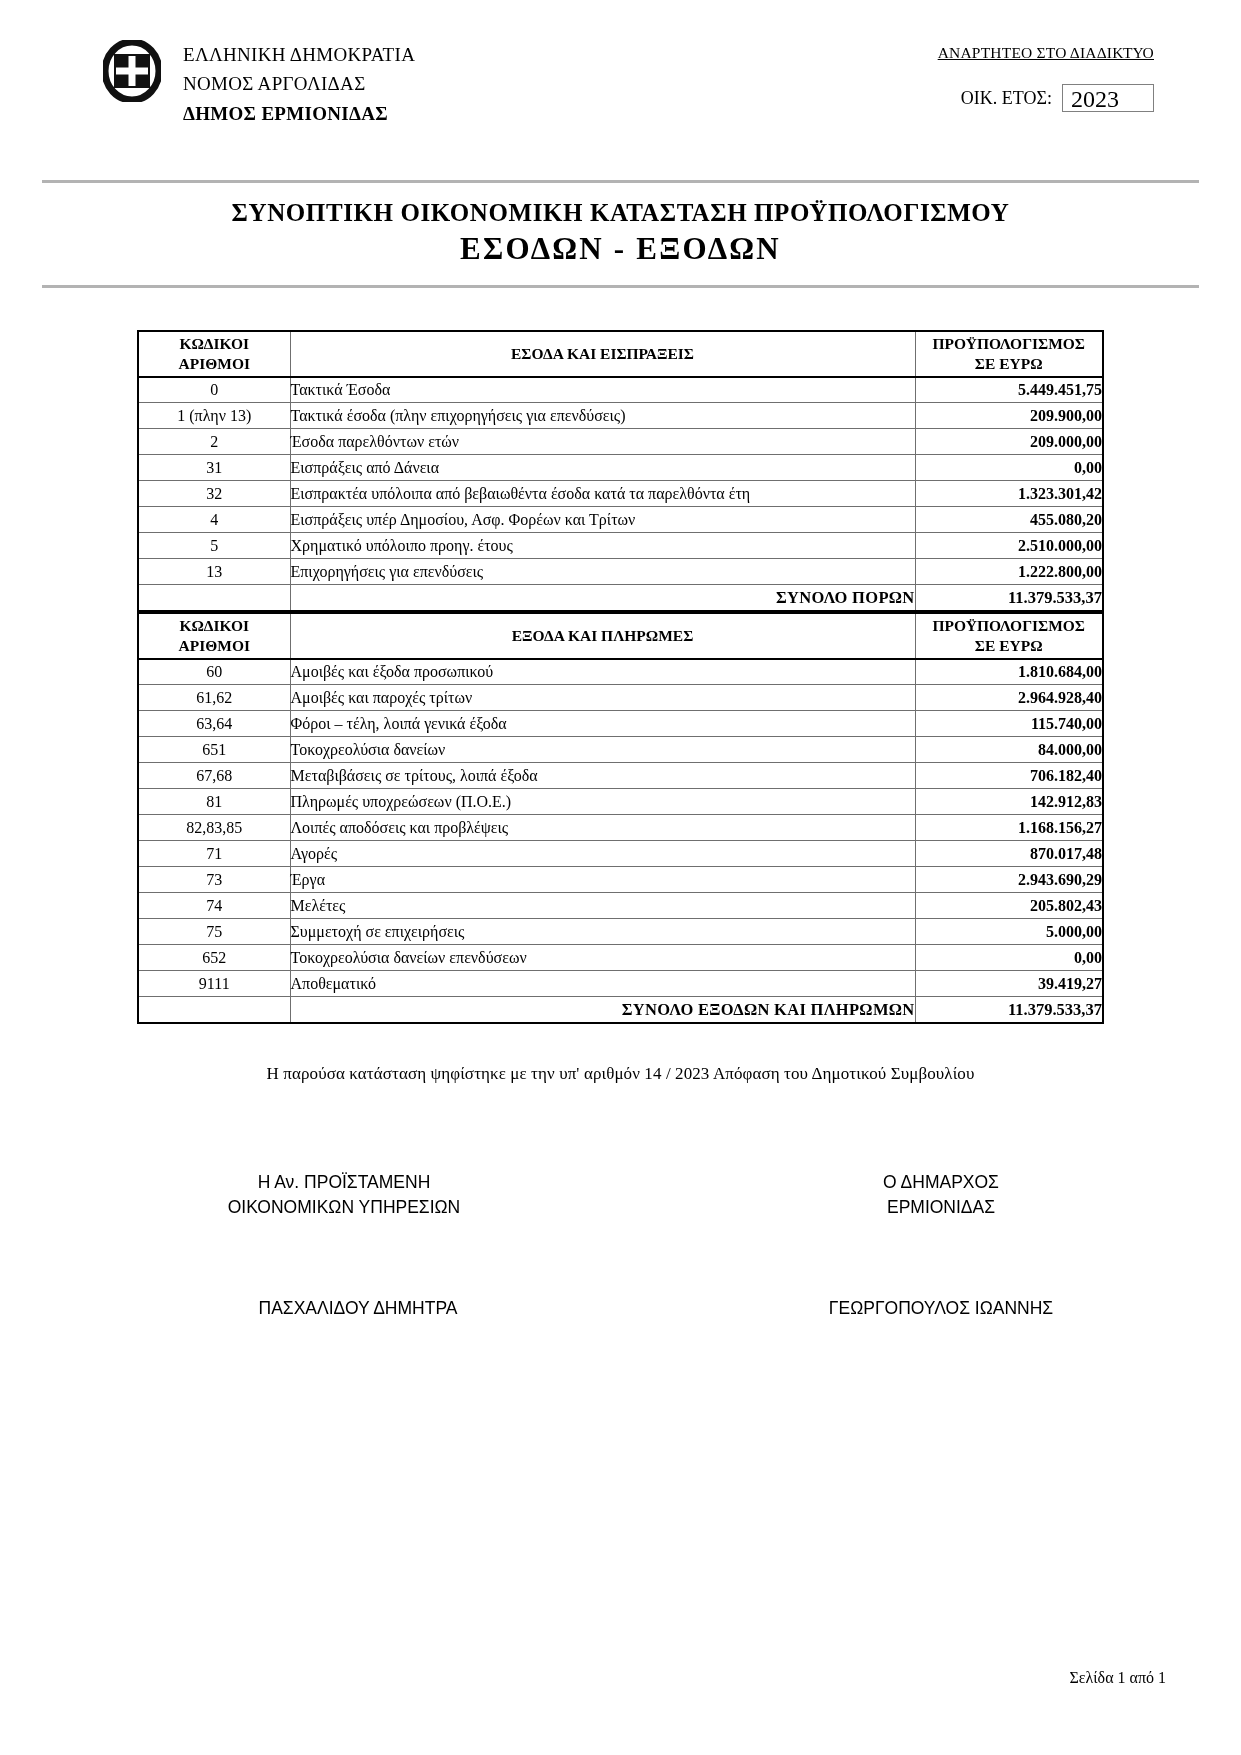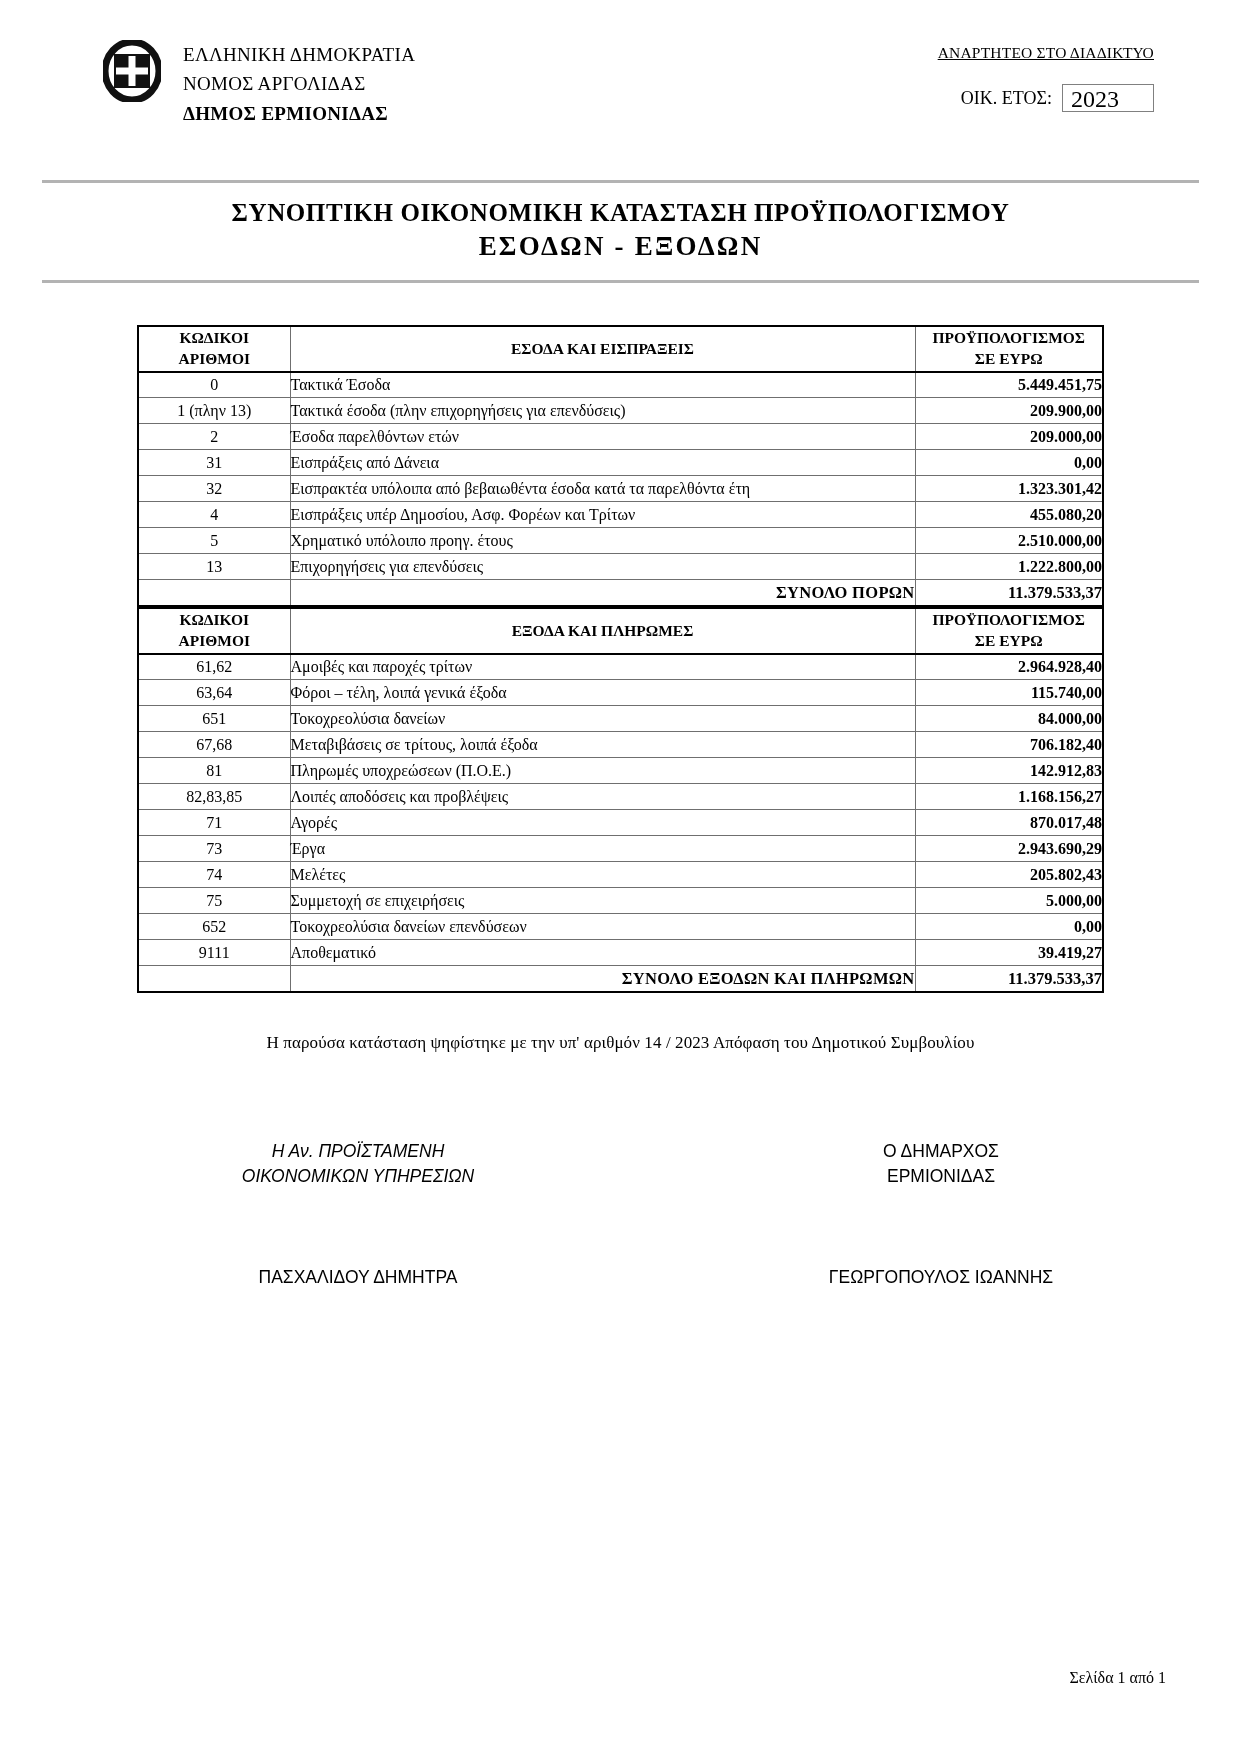--- a/index.html
+++ b/index.html
@@ -99,21 +99,21 @@
     text-align: center;
     padding: 14px 0 2px 0;
   }
   .title-main {
     font-size: 25px;
     font-weight: bold;
     letter-spacing: 0.6px;
     line-height: 1.28;
   }
   .title-sub {
-    font-size: 27px;
+    font-size: 31px;
     font-weight: bold;
     letter-spacing: 2.2px;
     line-height: 1.28;
   }
 
   
   .tbl {
     border-collapse: collapse;
     width: 965px;
     margin: 0 auto;
@@ -199,21 +199,21 @@
     position: relative;
     height: 210px;
     font-family: "Liberation Sans", "DejaVu Sans", sans-serif;
   }
   .sig-col {
     position: absolute;
     text-align: center;
     font-size: 17.5px;
     line-height: 1.45;
   }
-  .sig-left  { left: 118px;  width: 330px; font-style: italic; }
+  .sig-left  { left: 104px;  width: 330px; }
   .sig-right { right: 60px;  width: 330px; }
   .sig-name {
     position: absolute;
     font-size: 17.5px;
     text-align: center;
     font-family: "Liberation Sans", "DejaVu Sans", sans-serif;
   }
   .name-left  { left: 118px;  width: 330px; top: 128px; }
   .name-right { right: 60px;  width: 330px; top: 128px; }
 
@@ -345,20 +345,25 @@
           <div>ΑΡΙΘΜΟΙ</div>
         </td>
         <td class="hdr-cell">ΕΞΟΔΑ ΚΑΙ ΠΛΗΡΩΜΕΣ</td>
         <td class="hdr-cell edge-r">
           <div>ΠΡΟΫΠΟΛΟΓΙΣΜΟΣ</div>
           <div>ΣΕ ΕΥΡΩ</div>
         </td>
       </tr>
 
       <tr>
+        <td class="c-code edge-l">60</td>
+        <td class="c-desc">Αμοιβές και έξοδα προσωπικού</td>
+        <td class="c-amt edge-r">1.810.684,00</td>
+      </tr>
+      <tr>
         <td class="c-code edge-l">61,62</td>
         <td class="c-desc">Αμοιβές και παροχές τρίτων</td>
         <td class="c-amt edge-r">2.964.928,40</td>
       </tr>
       <tr>
         <td class="c-code edge-l">63,64</td>
         <td class="c-desc">Φόροι – τέλη, λοιπά γενικά έξοδα</td>
         <td class="c-amt edge-r">115.740,00</td>
       </tr>
       <tr>

